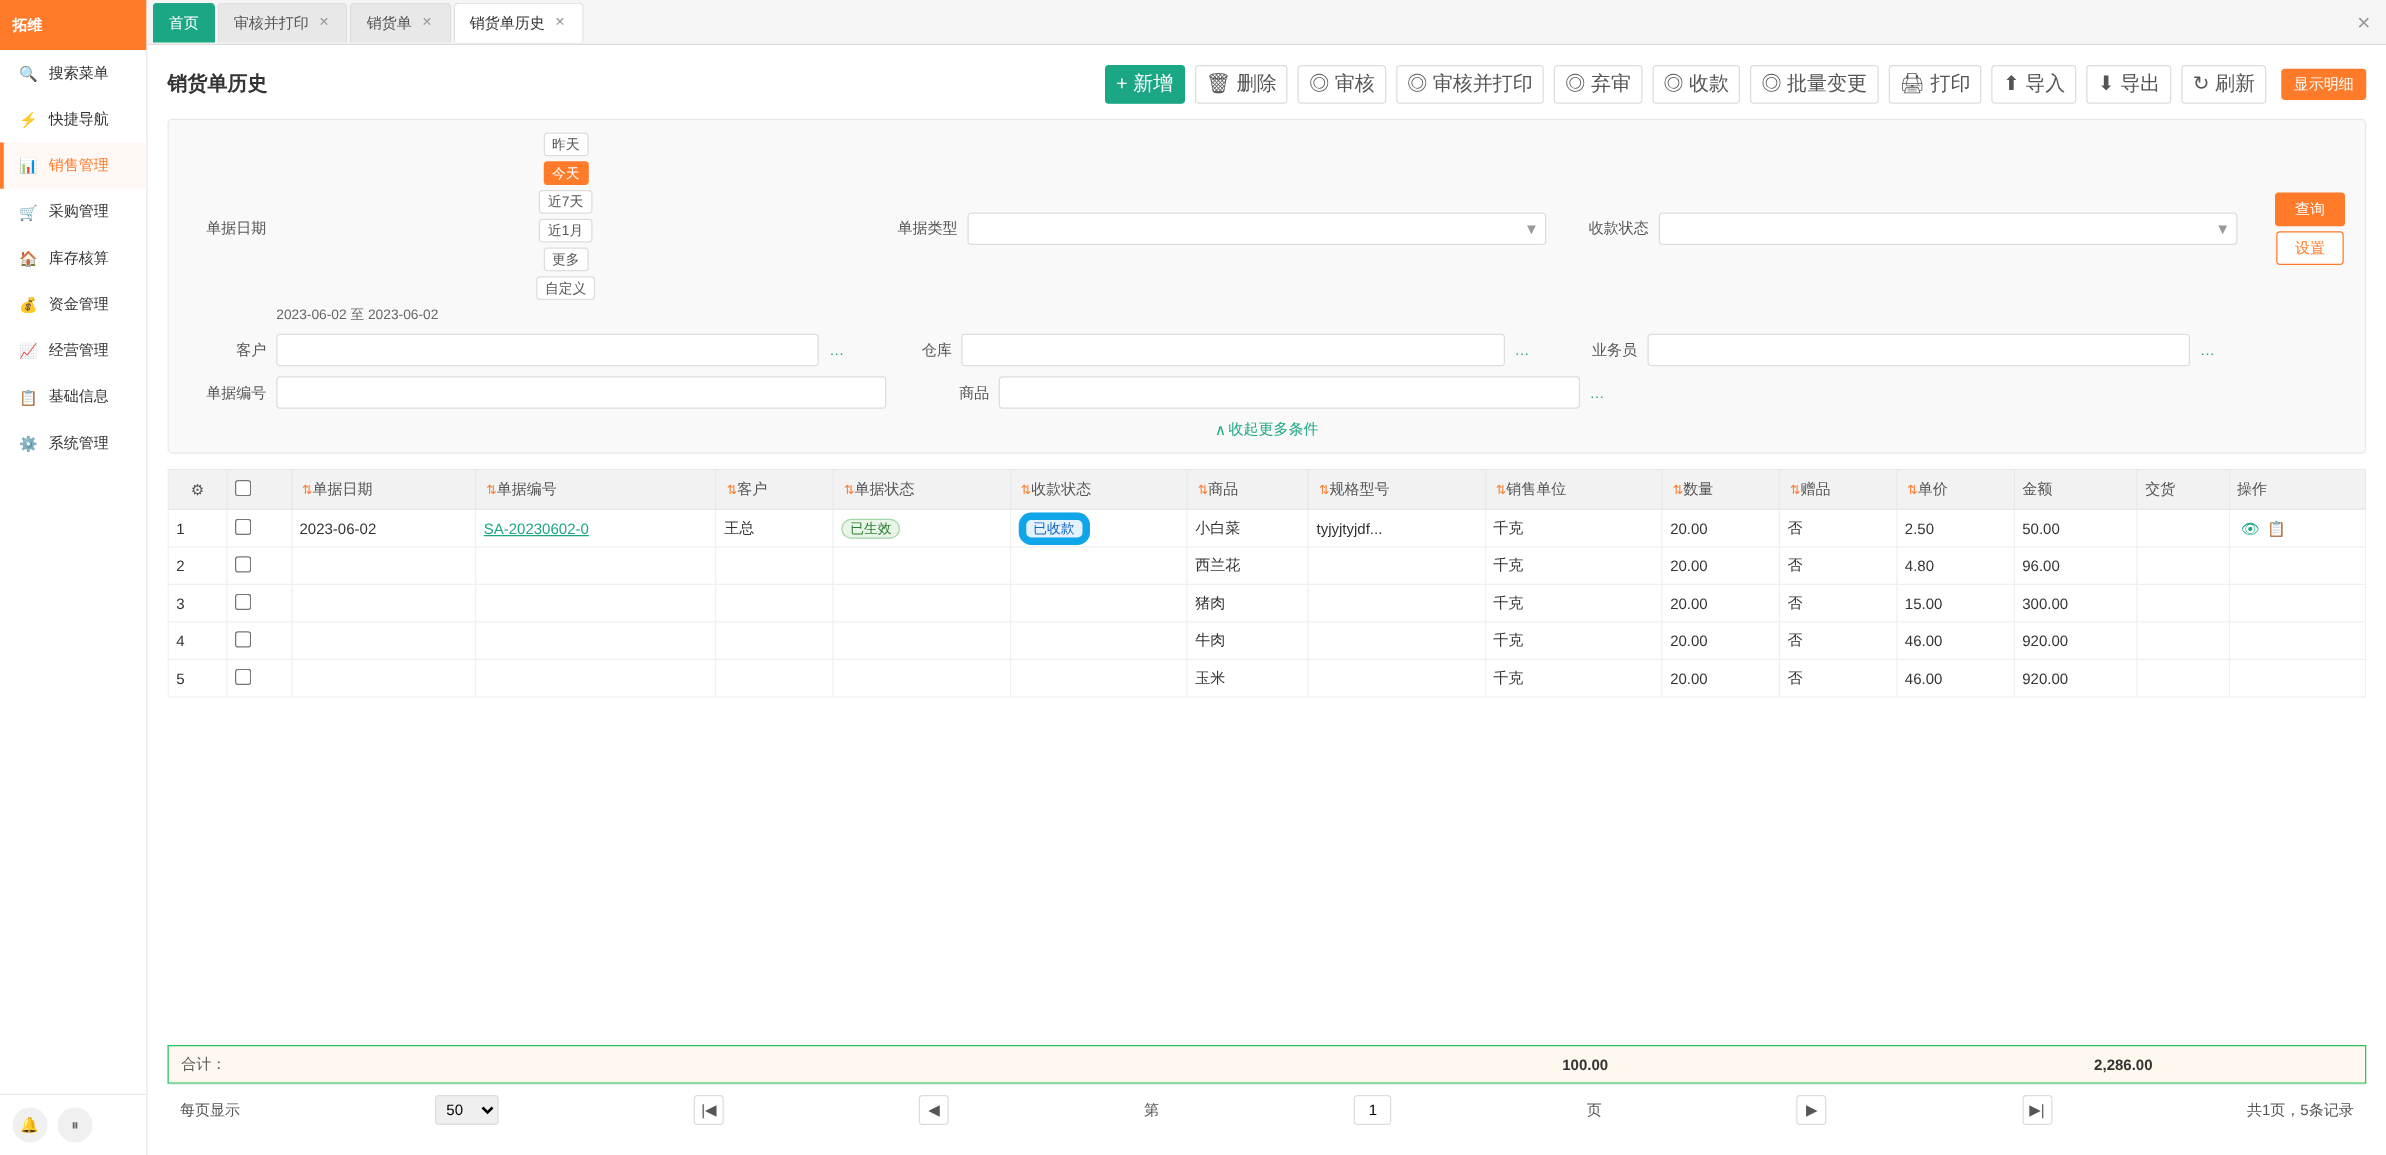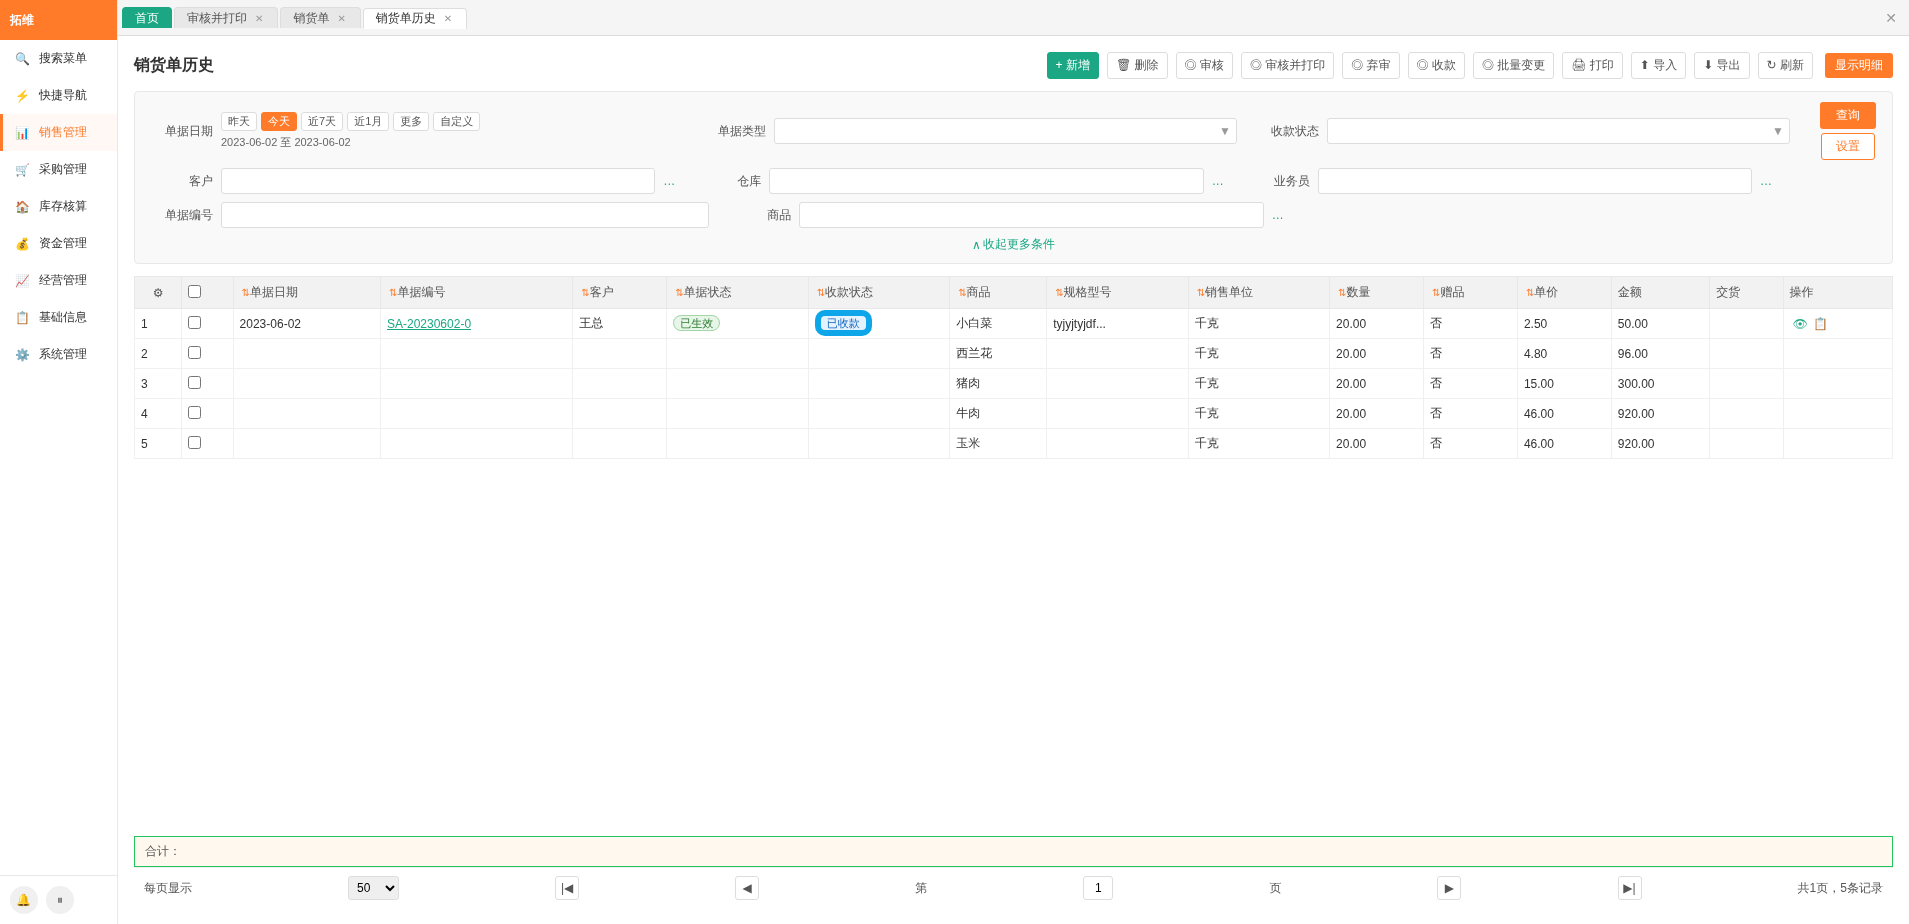--- a/index.html
+++ b/index.html
@@ -67,21 +67,21 @@
       background: #f5f5f5;
       border-bottom: 1px solid #ddd;
       height: 36px;
       padding: 0 4px;
       flex-shrink: 0;
     }
     .tab {
       display: flex;
       align-items: center;
       padding: 0 12px;
-      height: 21px;
+      height: 32px;
       background: #e8e8e8;
       border: 1px solid #ddd;
       border-bottom: none;
       cursor: pointer;
       color: #555;
       margin-right: 2px;
       border-radius: 4px 4px 0 0;
       gap: 6px;
       font-size: 12px;
     }
@@ -141,21 +141,21 @@
     .toolbar-btn {
       display: flex;
       align-items: center;
       gap: 3px;
       padding: 4px 8px;
       border: 1px solid #ddd;
       background: #fff;
       border-radius: 3px;
       cursor: pointer;
       color: #555;
-      font-size: 12px;
+      font-size: 16px;
     }
     .toolbar-btn.primary { background: #1ba784; color: #fff; border-color: #1ba784; }
 
     
     .filter-panel {
       background: #f9f9f9;
       border: 1px solid #e8e8e8;
       border-radius: 4px;
       padding: 10px 16px;
       margin-bottom: 12px;
@@ -222,20 +222,21 @@
       cursor: pointer;
       padding: 0 4px;
     }
 
     
     .date-tabs {
       display: flex;
       align-items: center;
       gap: 4px;
       margin-bottom: 4px;
+      flex-direction: column;
     }
     .date-tab {
       padding: 1px 6px;
       border: 1px solid #ddd;
       border-radius: 3px;
       cursor: pointer;
       color: #555;
       background: #fff;
       font-size: 11px;
     }
@@ -682,20 +683,26 @@
               <td>920.00</td>
               <td></td>
               <td></td>
             </tr>
           </tbody>
       </table>
     </div>
 
     <div class="table-footer">
       <span class="footer-label">合计：</span>
+      <div class="footer-total">
+        <span style="flex:1"></span>
+        <span class="footer-val" style="margin-left:700px;">100.00</span>
+        <span style="flex:1"></span>
+        <span class="footer-val" style="margin-right:160px;">2,286.00</span>
+      </div>
     </div>
 
     <div class="pagination">
       <span class="pagination-text">每页显示</span>
       <select class="page-size-select">
         <option value="50">50</option>
         <option value="100">100</option>
       </select>
       <button class="page-nav-btn">|◀</button>
       <button class="page-nav-btn">◀</button>

